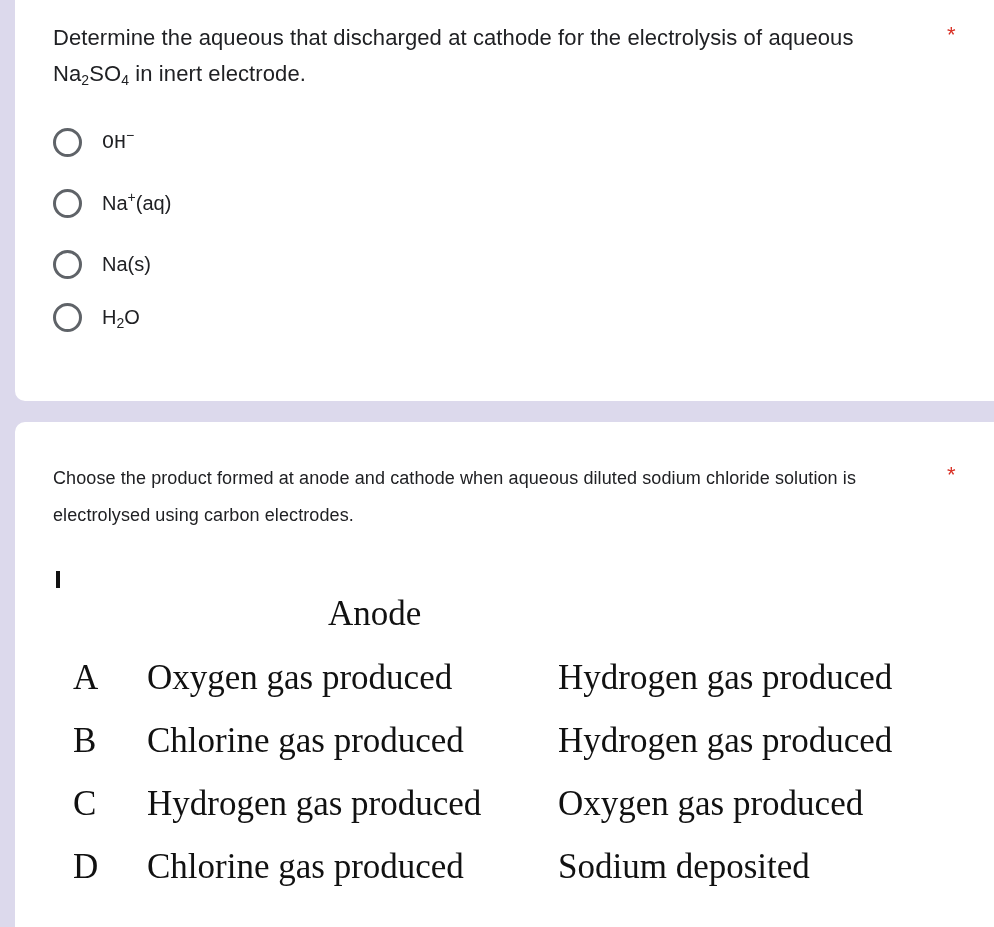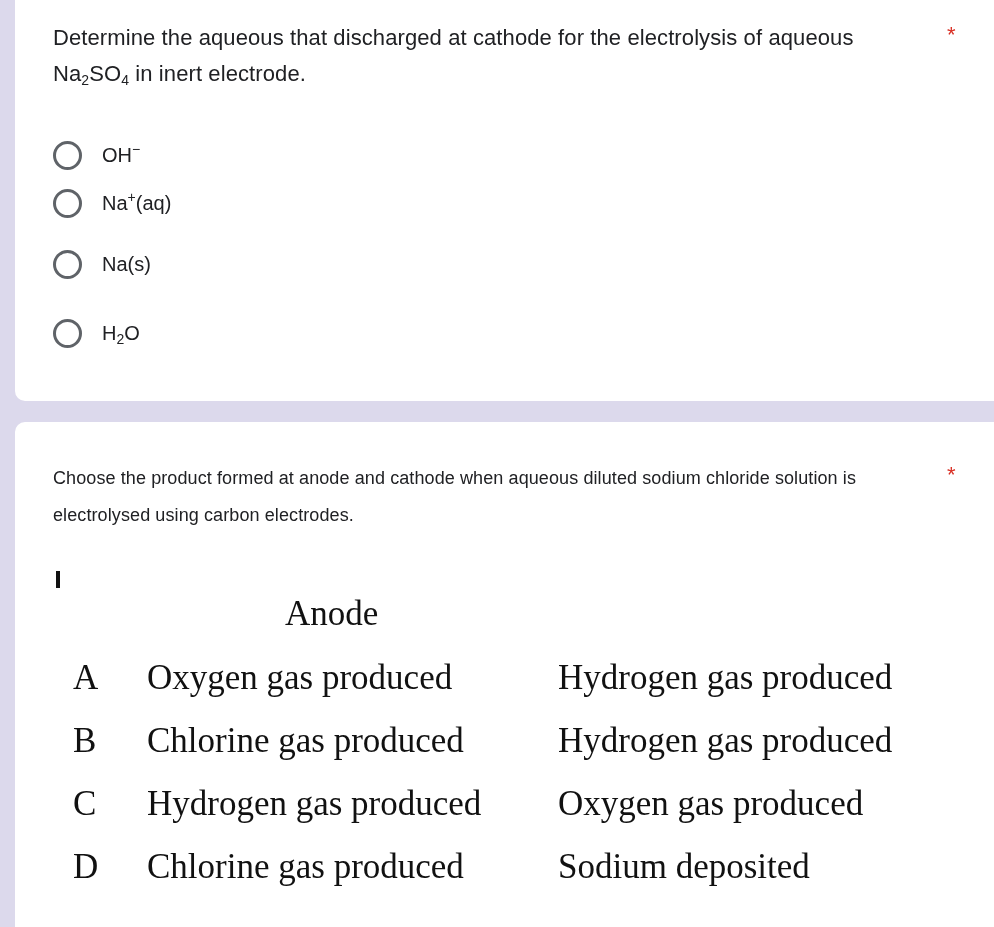--- a/index.html
+++ b/index.html
@@ -70,46 +70,47 @@
       left: 0; top: 160px;
       width: 980px; height: 340px;
       font-family: "Liberation Serif", serif;
       color: #111;
       font-size: 35px;
     }
     .fig-head {
       position: absolute;
       top: 12px;
       font-size: 35px;
+      margin-left: 43px;
     }
     .fig-row-letter { position: absolute; left: 58px; font-size: 35px; }
     .fig-anode { position: absolute; left: 132px; font-size: 35px; white-space: nowrap; }
     .fig-cathode { position: absolute; left: 543px; font-size: 35px; white-space: nowrap; }
   </style>
 </head>
 <body>
 
 <div class="card card1">
   <div class="qtext"><span>Determine the aqueous that discharged at cathode for the electrolysis of aqueous </span><span>Na</span><sub>2</sub><span>SO</span><sub>4</sub><span> in inert electrode.</span></div>
   <span class="req">*</span>
 
   <div class="options">
-    <div class="option" style="top:13px;">
+    <div class="option" style="top:0px;font-family:Liberation Mono, monospace;">
       <span class="radio"></span>
       <span class="opt-label"><span>OH</span><sup>−</sup></span>
     </div>
     <div class="option" style="top:61px;">
       <span class="radio"></span>
       <span class="opt-label"><span>Na</span><sup>+</sup><span>(aq)</span></span>
     </div>
     <div class="option" style="top:122px;justify-content:flex-end;">
       <span class="radio"></span>
       <span class="opt-label">Na(s)</span>
     </div>
-    <div class="option" style="top:191px;align-items:center;">
+    <div class="option" style="top:175px;align-items:center;">
       <span class="radio"></span>
       <span class="opt-label"><span>H</span><sub>2</sub><span>O</span></span>
     </div>
   </div>
 </div>
 
 <div class="card card2">
   <div class="qtext">Choose the product formed at anode and cathode when aqueous diluted sodium chloride solution is electrolysed using carbon electrodes.</div>
   <span class="req">*</span>
 

